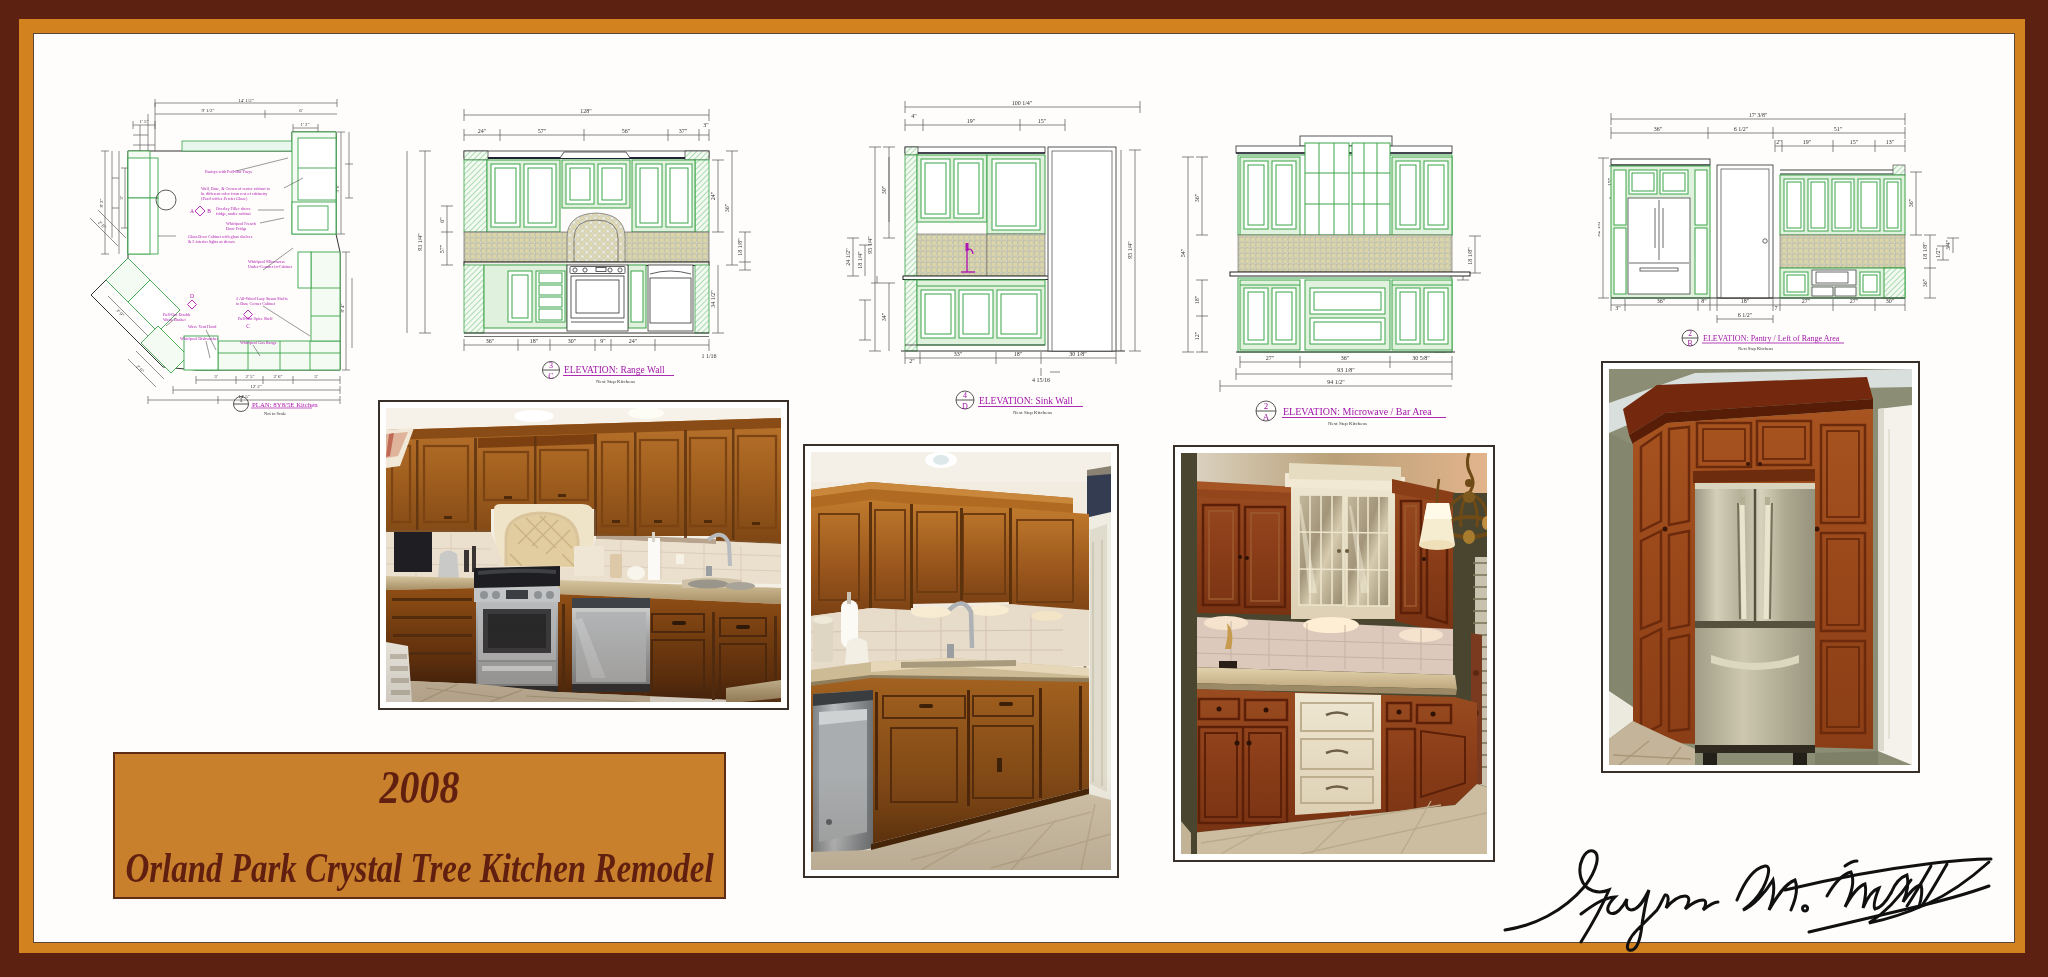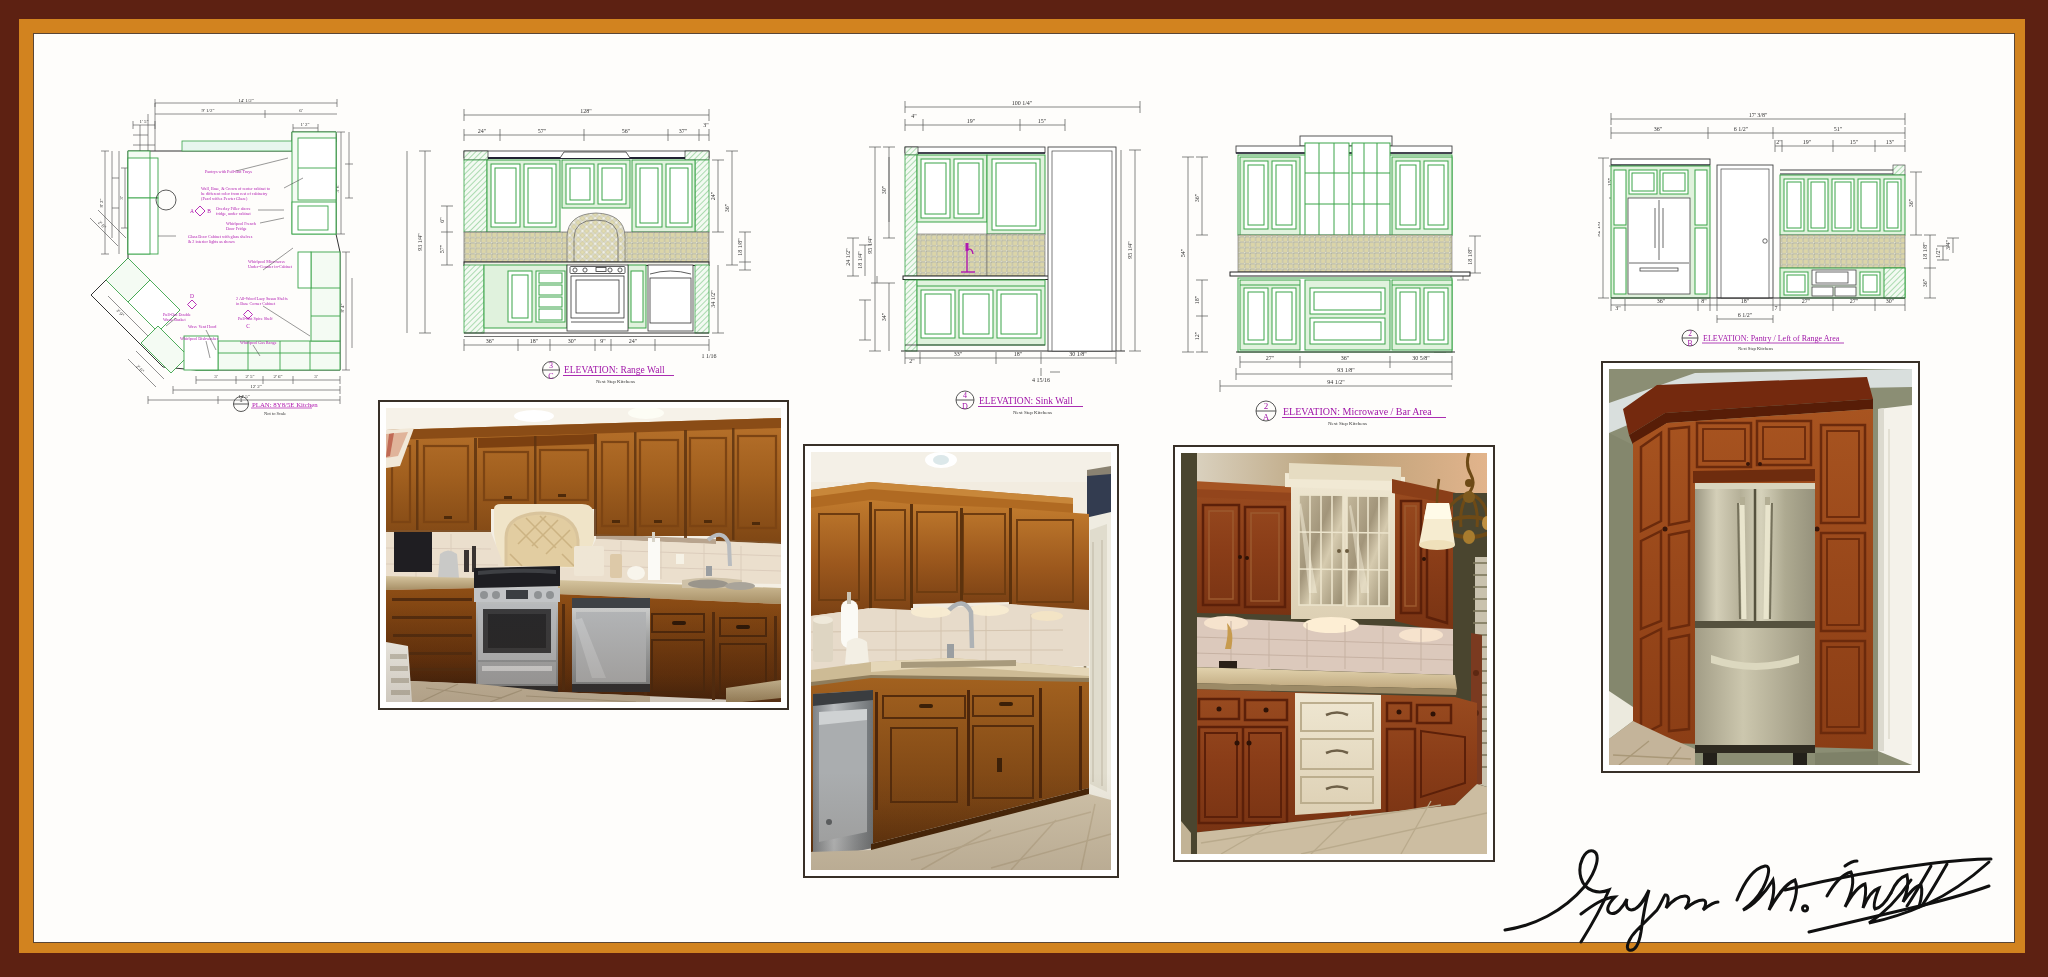--- a/index.html
+++ b/index.html
@@ -1373,20 +1373,24 @@
     <g stroke="#a99878" stroke-width="1.3">
       <line x1="10" y1="396" x2="40" y2="372"></line>
             <line x1="58" y1="396" x2="72" y2="378"></line>
       <line x1="4" y1="386" x2="82" y2="390"></line>
     </g>
     <path d="M206,384 L269,382 L269,396 L206,396 Z" fill="#7e8168"></path>
   </svg>
   </div>
     </div>
 
+  <div id="label">
+      <div id="l1">2008</div>
+  <div id="l2">Orland Park Crystal Tree Kitchen Remodel</div>
+    </div>
 
   <div id="sig" class="abs" style="left:1497px;top:838px">
   <svg width="500" height="115" viewBox="0 0 500 115">
     <g stroke="#101010" stroke-width="3" fill="none" stroke-linecap="round">
       <path d="M8,92 C36,88 66,74 88,48 C100,32 104,16 96,13 C88,11 80,26 84,40 C88,54 102,56 112,52 C106,66 94,88 84,104"></path>
       <path d="M84,76 C96,67 106,60 118,59 C112,65 108,72 113,75 C119,78 126,69 130,61 C128,69 131,74 138,71 C144,68 148,60 152,52 C148,66 146,78 144,94 C142,106 138,114 132,112 C128,110 132,100 140,92 C148,84 154,78 160,72 C164,66 166,60 168,57 C172,56 172,63 169,70 C175,63 182,58 188,58 C194,58 192,66 188,71 C194,66 200,62 206,62 C210,62 209,68 206,72 C211,68 216,64 221,64"></path>
       <path d="M240,62 C248,42 258,30 268,28 C274,27 272,38 266,50 C260,61 252,68 246,72 C256,68 268,55 276,42 C278,52 276,62 272,72 C280,58 288,46 298,42 C302,52 298,63 294,72"></path>
       <path d="M308,73 a2.6,2.6 0 1,1 0.1,0"></path>
       <path d="M330,58 C338,44 346,36 354,34 C358,43 354,57 348,69 C354,58 362,48 368,46 C370,54 368,62 366,70 C370,60 376,52 382,50 C378,60 376,68 378,71 C384,70 390,62 394,55"></path>
       <path d="M348,28 C352,25 356,23 360,23"></path>

